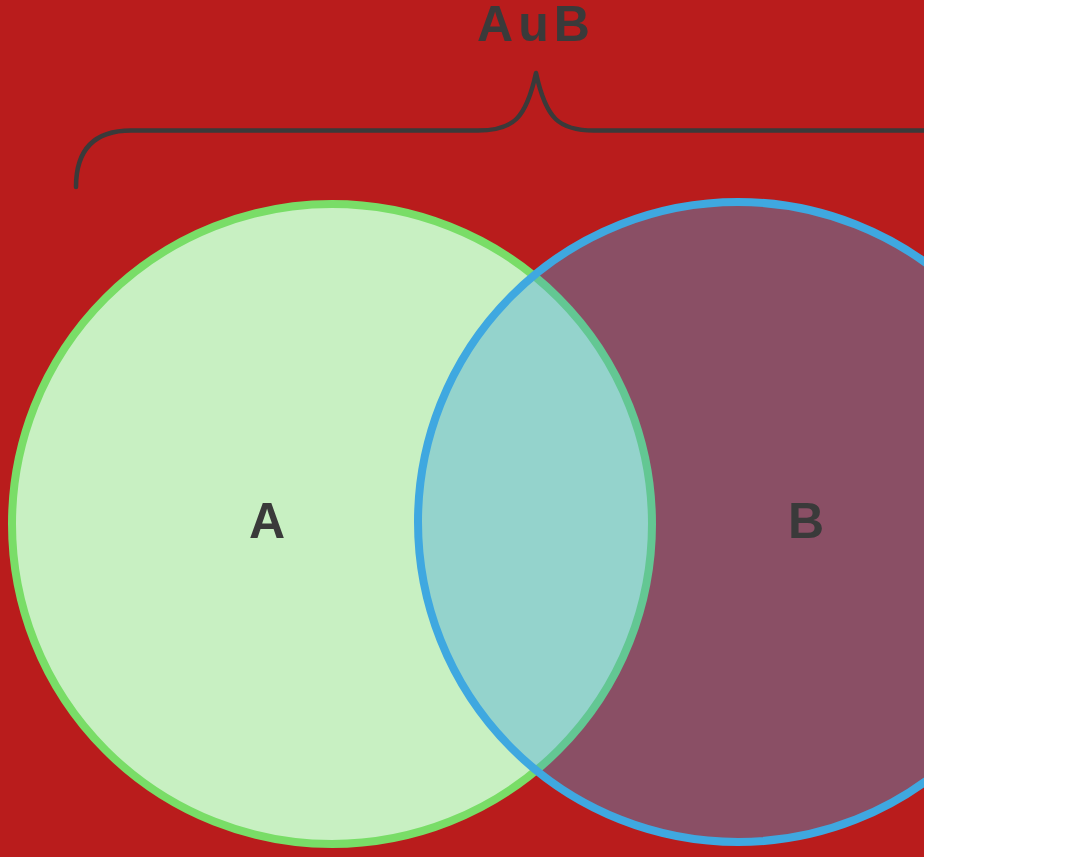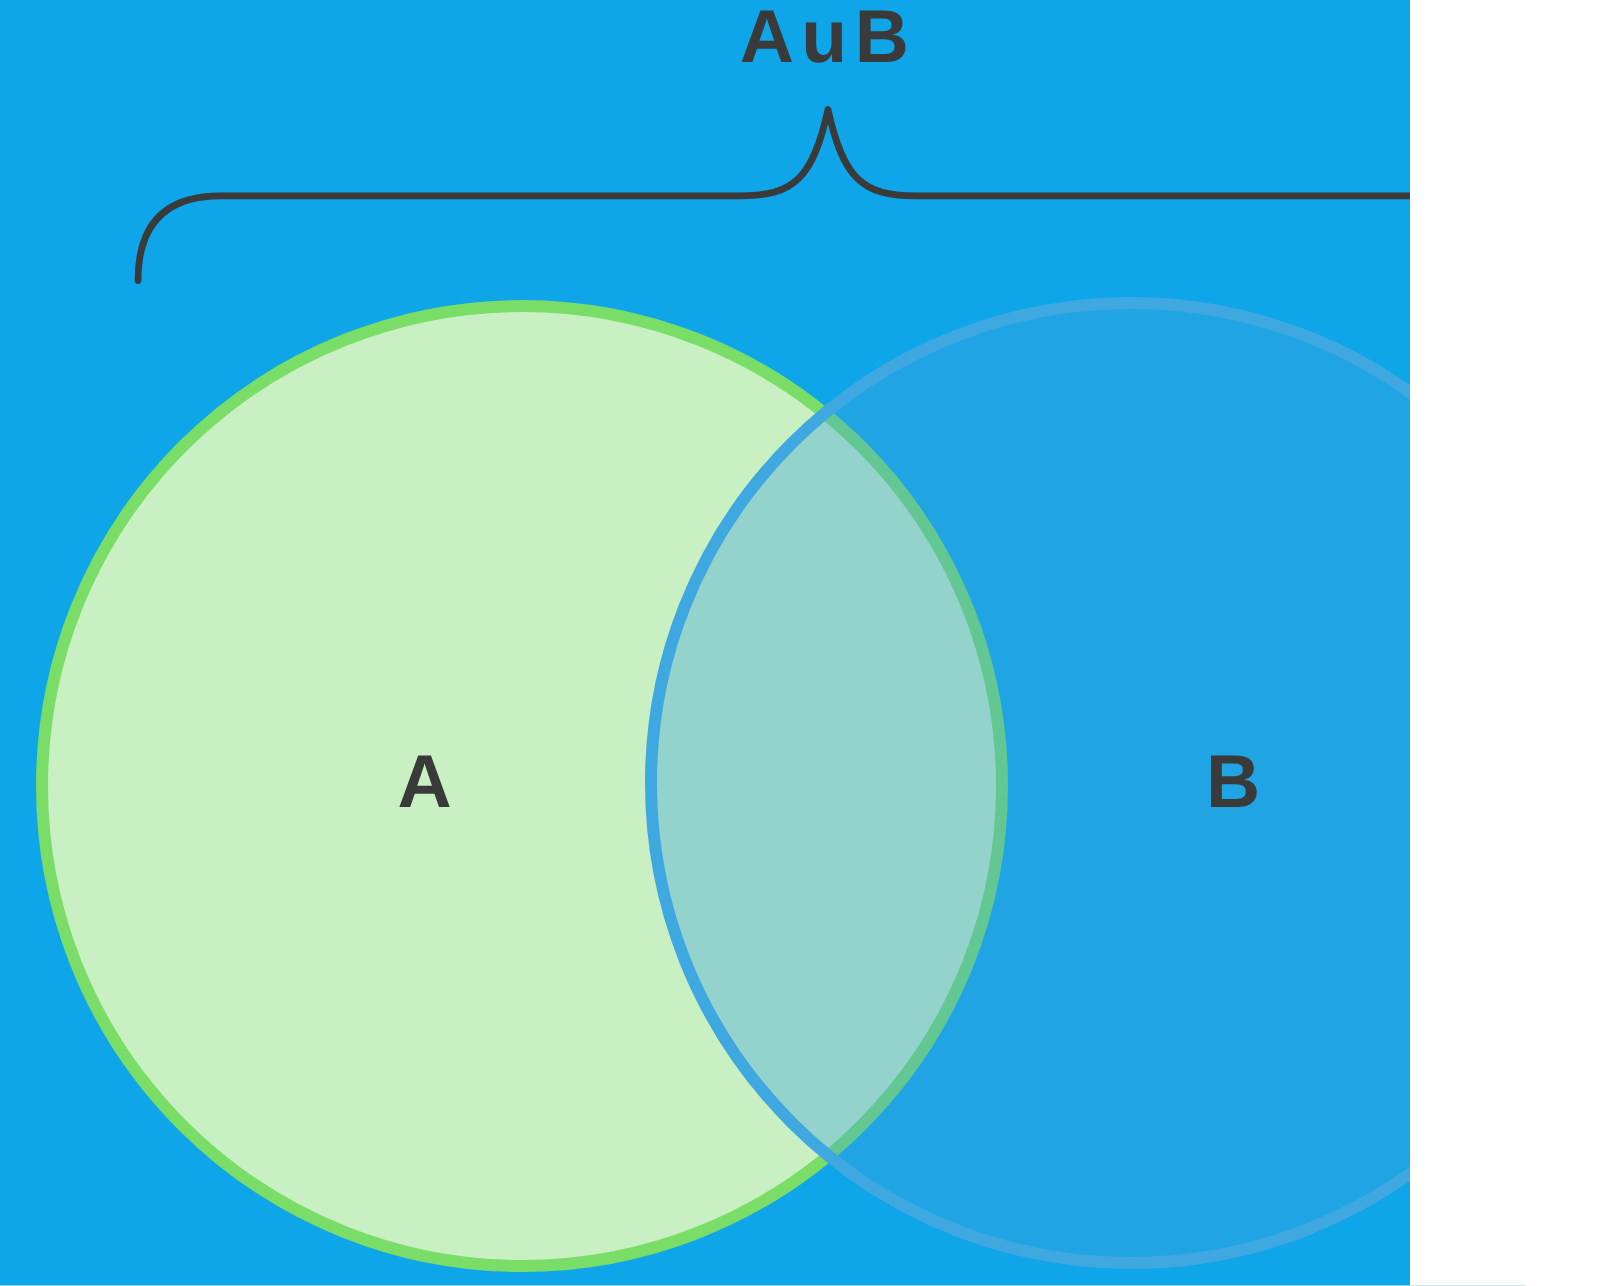--- a/index.html
+++ b/index.html
@@ -4,24 +4,23 @@
 <style>
   html, body {
     margin: 0;
     padding: 0;
     background: #ffffff;
   }
   .stage {
     position: relative;
     width: 924px;
     height: 857px;
-    background: #0ea5e9;
+    background: #b91c1c;
     overflow: hidden;
     font-family: "Liberation Sans", sans-serif;
-    padding-left: 16px;
   }
   svg {
     display: block;
   }
   .diagram-text {
     font-family: "Liberation Sans", sans-serif;
     font-weight: 700;
   }
   .union-title {
     font-size: 50px;

